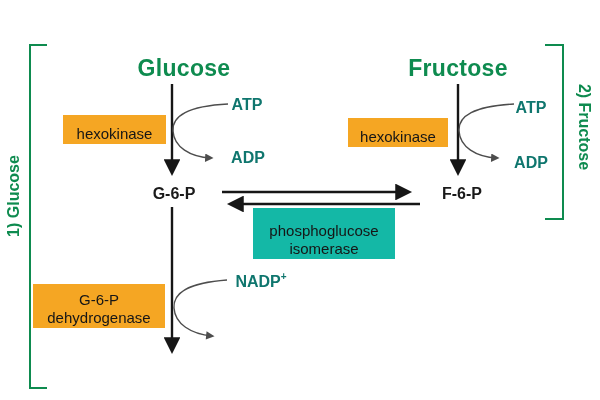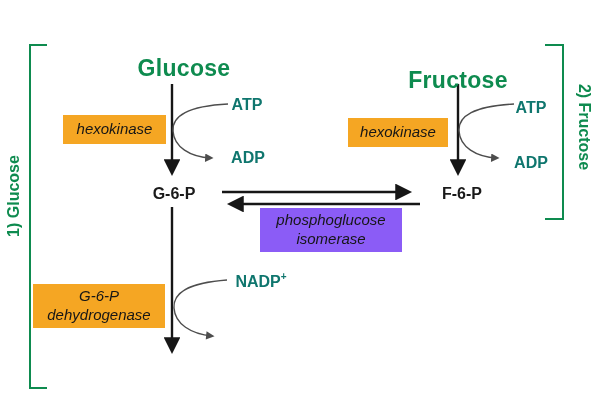--- a/index.html
+++ b/index.html
@@ -31,22 +31,21 @@
   .cofactor sup { font-size: 10px; }
   .nadph {
     font-size: 16px;
     font-weight: bold;
   }
   .enzyme-box {
     position: absolute;
     display: flex;
     flex-direction: column;
     align-items: center;
-    justify-content: center;
-    font-style: italic;
+    justify-content: flex-end;
     font-size: 15px;
     color: #161616;
     line-height: 1.25;
     text-align: center;
   }
   .final-product {
     font-size: 17px;
     font-weight: bold;
     color: #1a1a1a;
   }
@@ -86,29 +85,29 @@
 
     <path d="M228 104 C 188 106 172 116 173 131 C 174 147 190 157 211 158" fill="none" stroke="#4d4d4d" stroke-width="1.4" marker-end="url(#ah-gray)"></path>
     <path d="M514 104 C 474 106 458 116 459 131 C 460 147 476 157 497 158" fill="none" stroke="#4d4d4d" stroke-width="1.4" marker-end="url(#ah-gray)"></path>
     <path d="M227 280 C 187 283 173 293 174 308 C 175 324 191 334 212 336" fill="none" stroke="#4d4d4d" stroke-width="1.4" marker-end="url(#ah-gray)"></path>
   </svg>
 
   <div class="abs bracket-label rot-ccw" style="left:14px; top:196px; color:#0e8b4f;">1) Glucose</div>
   <div class="abs bracket-label rot-cw" style="left:584px; top:127px; color:#0e8b4f;">2) Fructose</div>
 
   <div class="abs ctr substrate" style="left:184px; top:68px; color:#0e8b4f;">Glucose</div>
-  <div class="abs ctr substrate" style="left:458px; top:68px; color:#0e8b4f;margin-top:12px;">Fructose</div>
+  <div class="abs ctr substrate" style="left:458px; top:68px; color:#0e8b4f;">Fructose</div>
 
   <div class="enzyme-box" style="left:63px; top:115px; width:103px; height:29px; background:#f5a623;">
     <span>hexokinase</span>
   </div>
   <div class="enzyme-box" style="left:348px; top:118px; width:100px; height:29px; background:#f5a623;">
     <span>hexokinase</span>
   </div>
-  <div class="enzyme-box" style="left:260px; top:208px; width:142px; height:44px; background:#8b5cf6;">
+  <div class="enzyme-box" style="left:253px; top:208px; width:142px; height:51px; background:#14b8a6;">
     <span>phosphoglucose</span>
     <span>isomerase</span>
   </div>
   <div class="enzyme-box" style="left:33px; top:284px; width:132px; height:44px; background:#f5a623;">
     <span>G-6-P</span>
     <span>dehydrogenase</span>
   </div>
 
   <div class="abs ctr cofactor" style="left:247px; top:105px;">ATP</div>
   <div class="abs ctr cofactor" style="left:248px; top:158px;">ADP</div>

